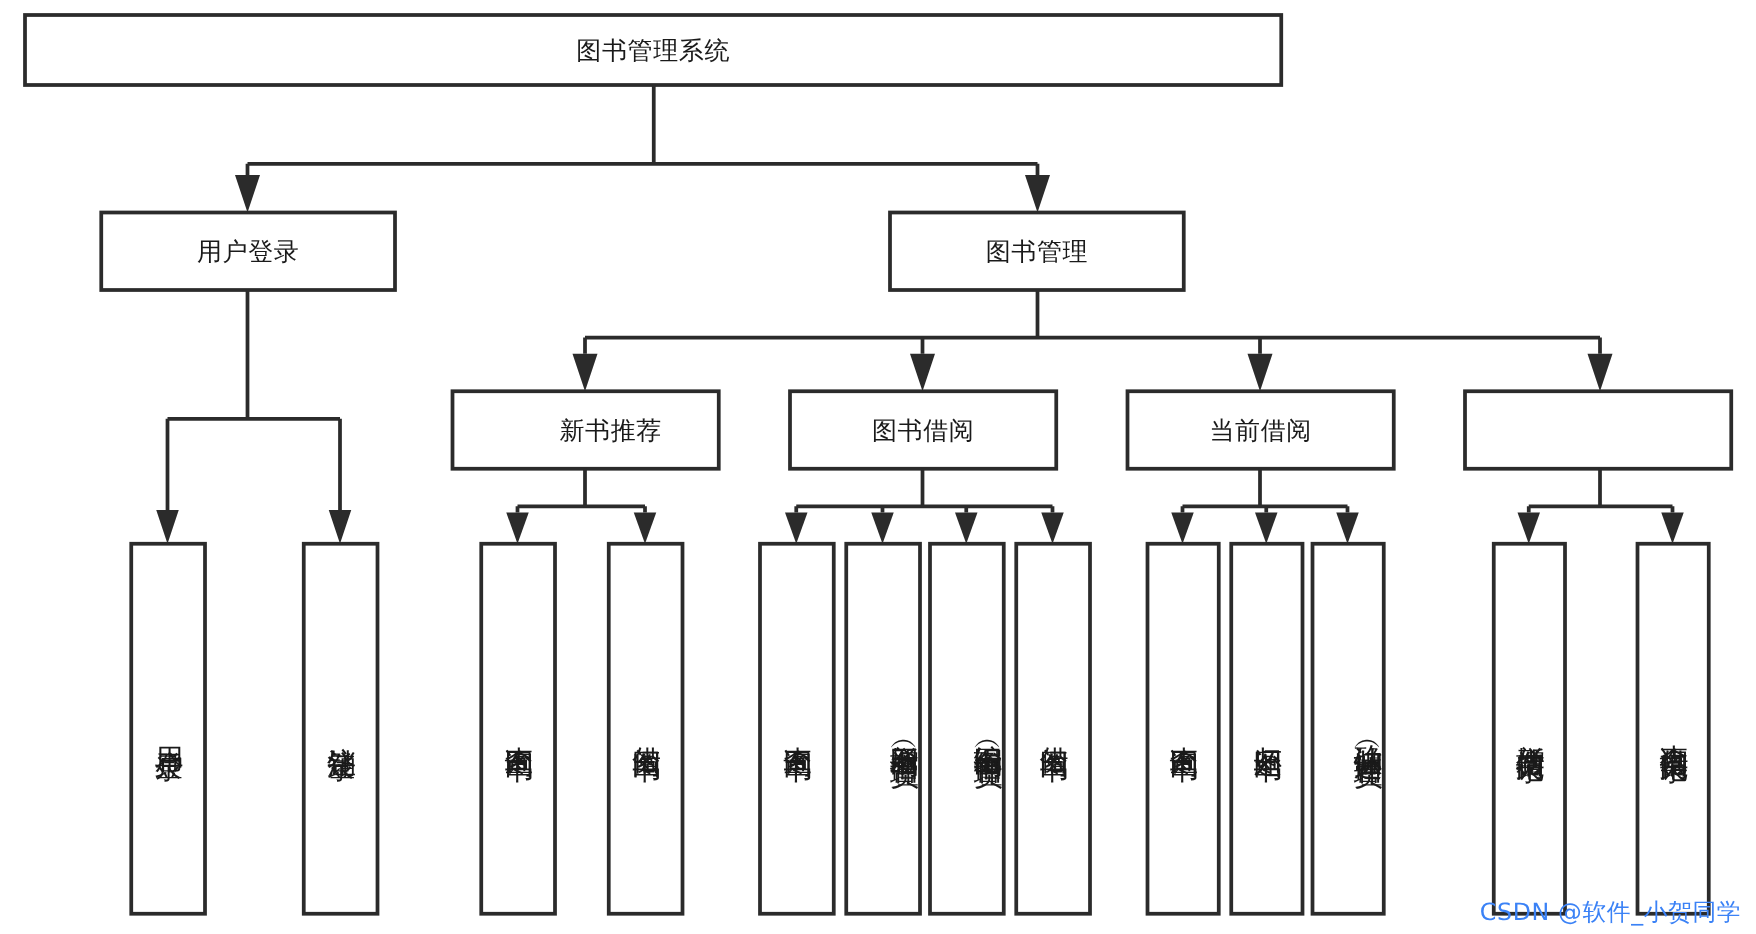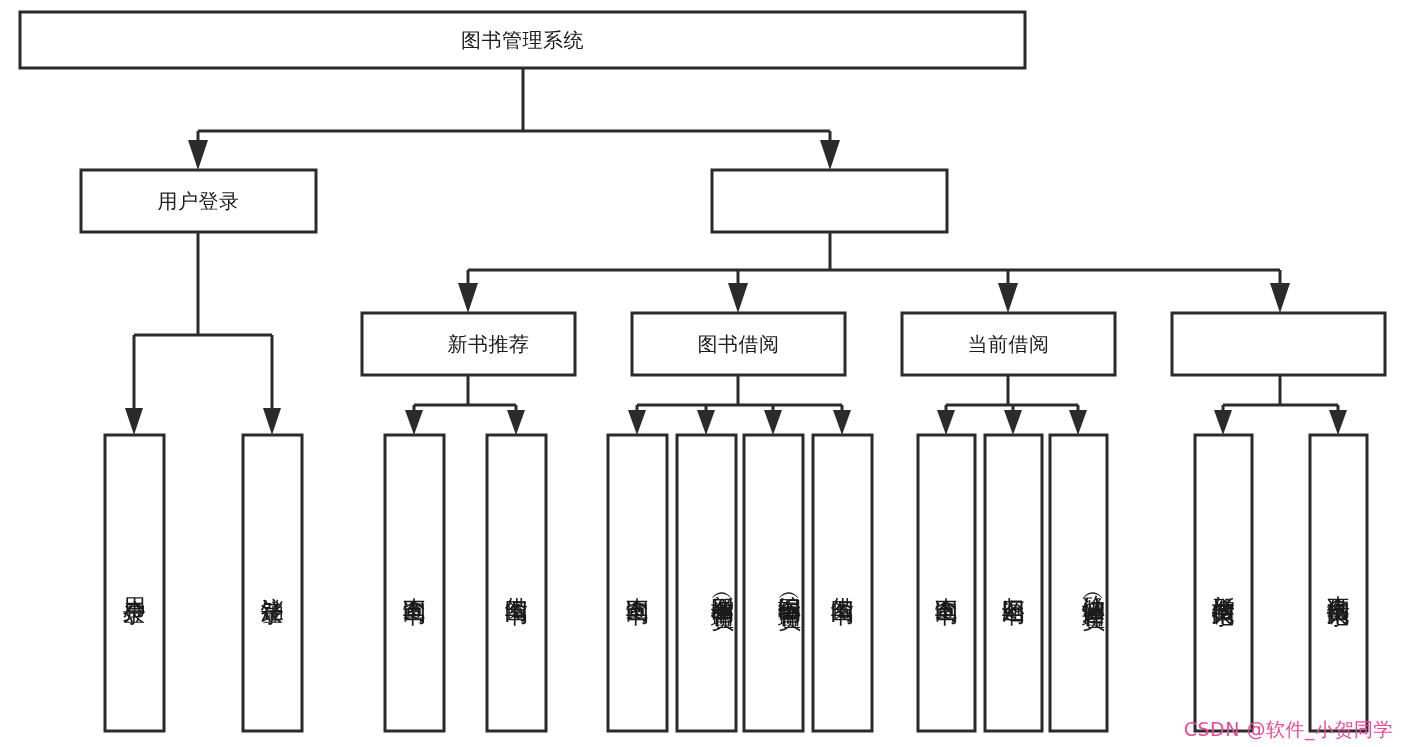--- a/index.html
+++ b/index.html
@@ -66,21 +66,21 @@
     letter-spacing: 2px;
     writing-mode: vertical-rl;
     text-orientation: upright;
     pointer-events: none;
   }
   .watermark {
     position: absolute;
     right: 12px;
     bottom: 4px;
     font-size: 19px;
-    color: #ec4899;
+    color: #3b82f6;
     white-space: nowrap;
     letter-spacing: 0.5px;
   }
 </style>
 </head>
 <body>
 
 <div id="diagram-root">
 
   <svg id="diagram-svg" viewBox="0 0 1405 747">
@@ -183,20 +183,21 @@
       <path class="conn" d="M 1223 405 L 1223 410"></path>
       <path class="conn" d="M 1338 405 L 1338 410"></path>
       <polygon class="arrow-head" points="1223,435 1214,410 1232,410"></polygon>
       <polygon class="arrow-head" points="1338,435 1329,410 1347,410"></polygon>
     </g>
   </svg>
 
   <div class="node-label-h" style="left:20px;  top:12px;  width:1005px; height:56px;">图书管理系统</div>
 
   <div class="node-label-h" style="left:81px;  top:170px; width:235px; height:62px;">用户登录</div>
+  <div class="node-label-h" style="left:712px; top:170px; width:235px; height:62px;">图书管理</div>
 
   <div class="node-label-h" style="left:362px; top:313px; width:253px; height:62px;">新书推荐</div>
   <div class="node-label-h" style="left:632px; top:313px; width:213px; height:62px;">图书借阅</div>
   <div class="node-label-h" style="left:902px; top:313px; width:213px; height:62px;">当前借阅</div>
 
   <div class="node-label-v" style="left:105px; top:435px; width:59px; height:296px;">用户登录</div>
   <div class="node-label-v" style="left:243px; top:435px; width:59px; height:296px;">注销登录</div>
 
   <div class="node-label-v" style="left:385px; top:435px; width:59px; height:296px;">查询图书</div>
   <div class="node-label-v" style="left:487px; top:435px; width:59px; height:296px;">借阅图书</div>

